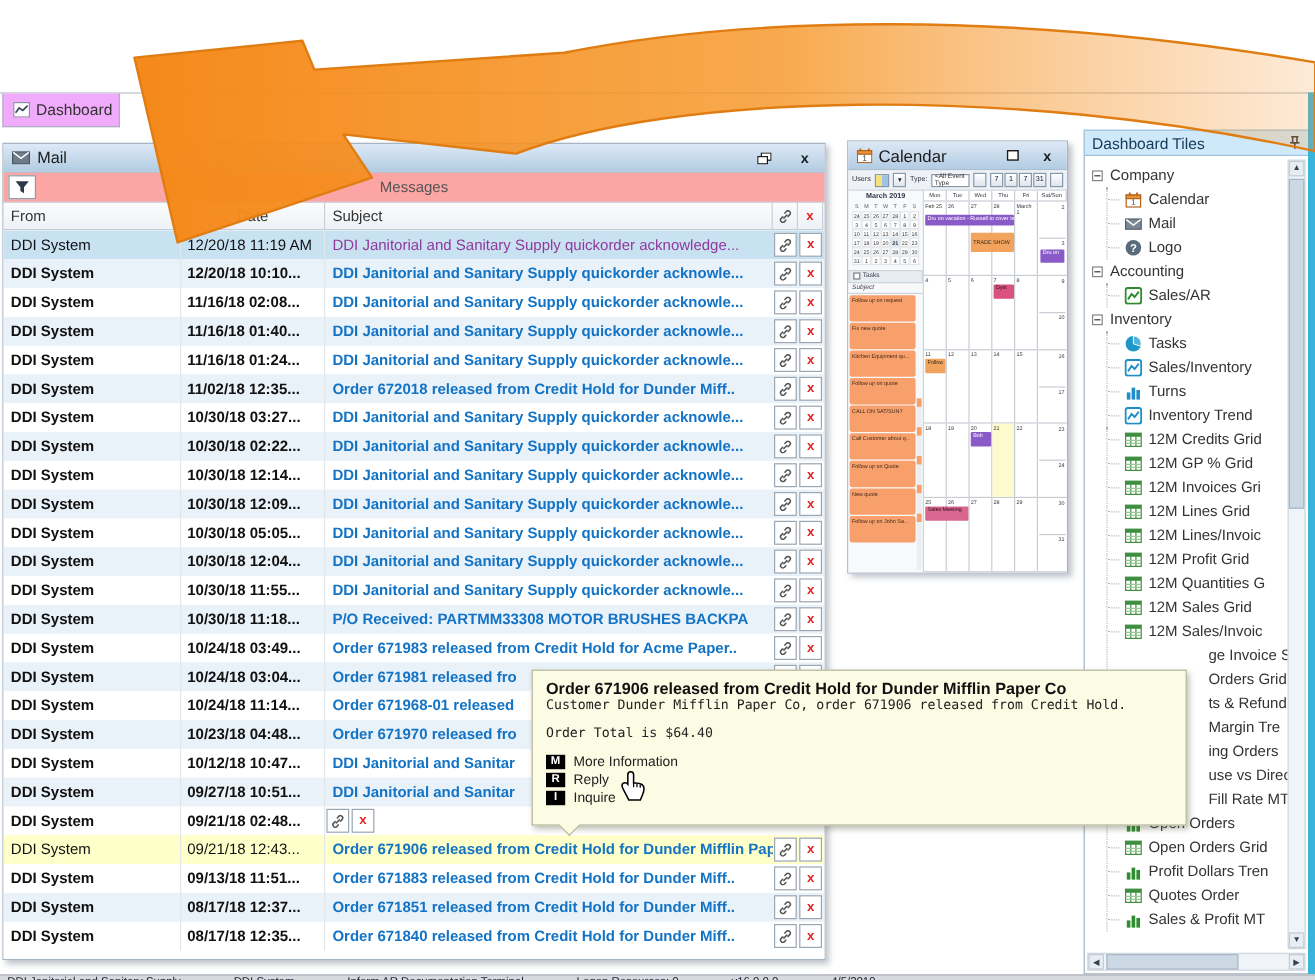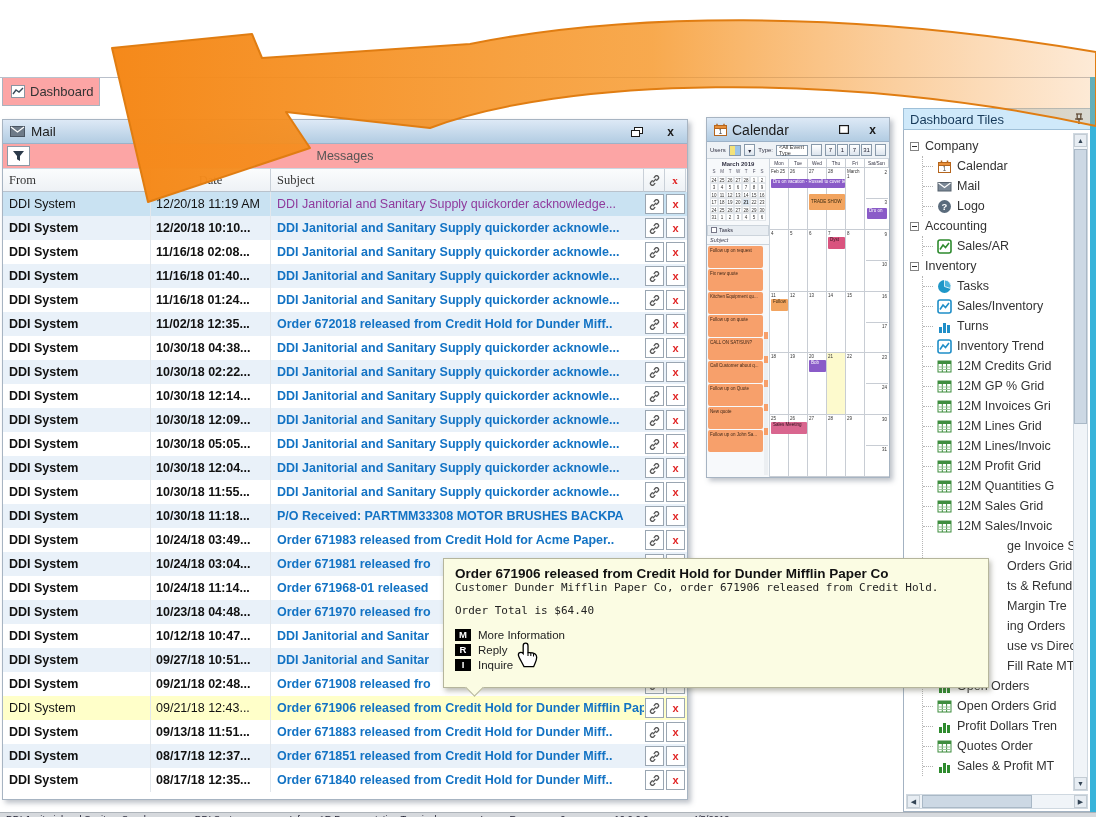--- a/index.html
+++ b/index.html
@@ -2,41 +2,41 @@
 <html><head>
 <meta charset="utf-8">
 <style>
   * { margin:0; padding:0; box-sizing:border-box; }
   html,body { width:1096px; height:817px; }
   body { position:relative; overflow:hidden; background:#ffffff;
          font-family:"Liberation Sans", sans-serif; color:#222; }
 
   
   .tabstrip-line { position:absolute; left:0; top:77px; width:1096px; height:1px; background:#b9c0cb; }
-  .tab { position:absolute; left:2px; top:78px; width:98px; height:28px; background:#fca5a5;
+  .tab { position:absolute; left:2px; top:78px; width:98px; height:28px; background:#f0abfc;
          border:1px solid #a9b3bf; border-top:none; display:flex; align-items:center; gap:5px;
          padding:0 8px; font-size:13px; color:#333; }
 
   
   .panel { position:absolute; background:#fff; border:1px solid #a7b4c2;
            box-shadow:3px 3px 5px rgba(110,120,135,.45); }
   .titlebar { height:24px; background:linear-gradient(#dde9f6,#b2cce2); border-bottom:1px solid #9cb2c8;
               display:flex; align-items:center; padding:0 7px; font-size:13.5px; color:#1c1c1c; }
   .titlebar .t-icons { margin-left:auto; display:flex; gap:24px; align-items:center; padding-right:6px; }
   .glyph-x { font-weight:bold; font-size:12px; color:#1a1a1a; }
 
   
   #mail-panel { left:2px; top:119px; width:686px; height:681px; display:flex; flex-direction:column; }
   .filter-row { position:relative; height:25px; background:#fca5a5; border-bottom:1px solid #ccd7e2;
                 display:flex; align-items:center; padding:0 4px; }
   .filter-btn { width:23px; height:20px; background:#fff; border:1px solid #8d9aa7; display:flex;
                 align-items:center; justify-content:center; }
   .messages-label { position:absolute; left:0; right:0; text-align:center; font-size:12.5px; color:#555; }
   .thead { display:flex; height:23px; background:linear-gradient(#fbfcfd,#edf1f5);
-           font-size:12.5px; color:#333;font-family:Liberation Serif, serif; }
+           font-size:12.5px; color:#333; }
   .thead > div { border-right:1px solid #c9d0d8; border-bottom:1px solid #b9c2cc;
                  display:flex; align-items:center; padding:0 6px; }
   .c-from { width:148px; } .c-date { width:120px; justify-content:center; }
   .c-subj { width:373px; } .c-link,.c-x { width:21px; justify-content:center; padding:0 !important; }
   .tbody { flex:1; overflow:hidden; background:#fff; }
   .mrow { display:flex; height:24px; font-size:12.5px; align-items:stretch; }
   .mrow > div { display:flex; align-items:center; overflow:hidden; white-space:nowrap; }
   .mrow .from { width:148px; padding:0 6px; border-right:1px solid #e2e7ec; color:#111; }
   .mrow .date { width:120px; padding:0 5px; border-right:1px solid #e2e7ec; color:#111; }
   .mrow .subj { width:373px; padding:0 6px; }
@@ -316,21 +316,21 @@
     </span>
         </div>
     <div class="bcell">
           <span class="mini-btn">
             <span class="x-red">x</span>
           </span>
         </div>
   </div>
       <div class="mrow unread">
     <div class="from">DDI System</div>
-    <div class="date">10/30/18 04:38...</div>
+    <div class="date">10/30/18 03:27...</div>
     <div class="subj">DDI Janitorial and Sanitary Supply quickorder acknowle...</div>
     <div class="bcell">
           <span class="mini-btn">
       <svg width="11" height="11" viewBox="0 0 12 12">
               <g stroke="#555" stroke-width="1.4" fill="none" stroke-linecap="round">
                 <path d="M4.6 7.4 L7.4 4.6"></path>
                 <path d="M3.6 6.2 L2.2 7.6 a2.1 2.1 0 0 0 3 3 L6.4 9.2"></path>
                 <path d="M8.4 5.8 L9.8 4.4 a2.1 2.1 0 0 0 -3 -3 L5.6 2.8"></path>
               </g>
             </svg>
@@ -611,21 +611,20 @@
         </div>
     <div class="bcell">
           <span class="mini-btn">
             <span class="x-red">x</span>
           </span>
         </div>
   </div>
       <div class="mrow unread">
     <div class="from">DDI System</div>
     <div class="date">09/21/18 02:48...</div>
-    <div class="subj">Order 671908 released fro</div>
     <div class="bcell">
           <span class="mini-btn">
       <svg width="11" height="11" viewBox="0 0 12 12">
               <g stroke="#555" stroke-width="1.4" fill="none" stroke-linecap="round">
                 <path d="M4.6 7.4 L7.4 4.6"></path>
                 <path d="M3.6 6.2 L2.2 7.6 a2.1 2.1 0 0 0 3 3 L6.4 9.2"></path>
                 <path d="M8.4 5.8 L9.8 4.4 a2.1 2.1 0 0 0 -3 -3 L5.6 2.8"></path>
               </g>
             </svg>
     </span>

